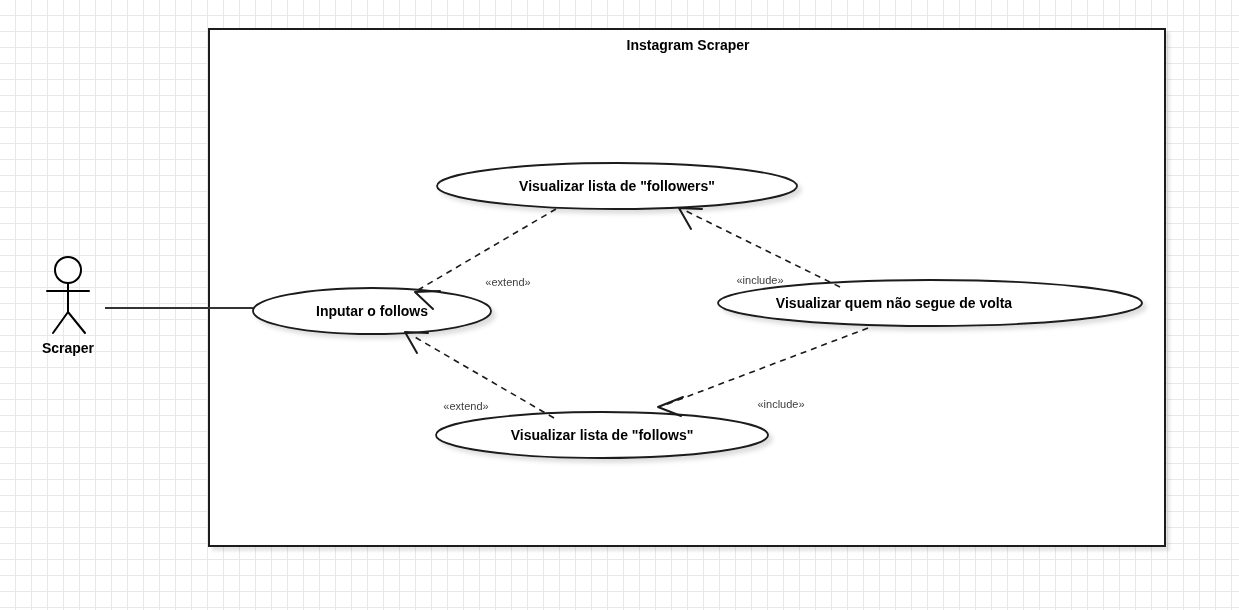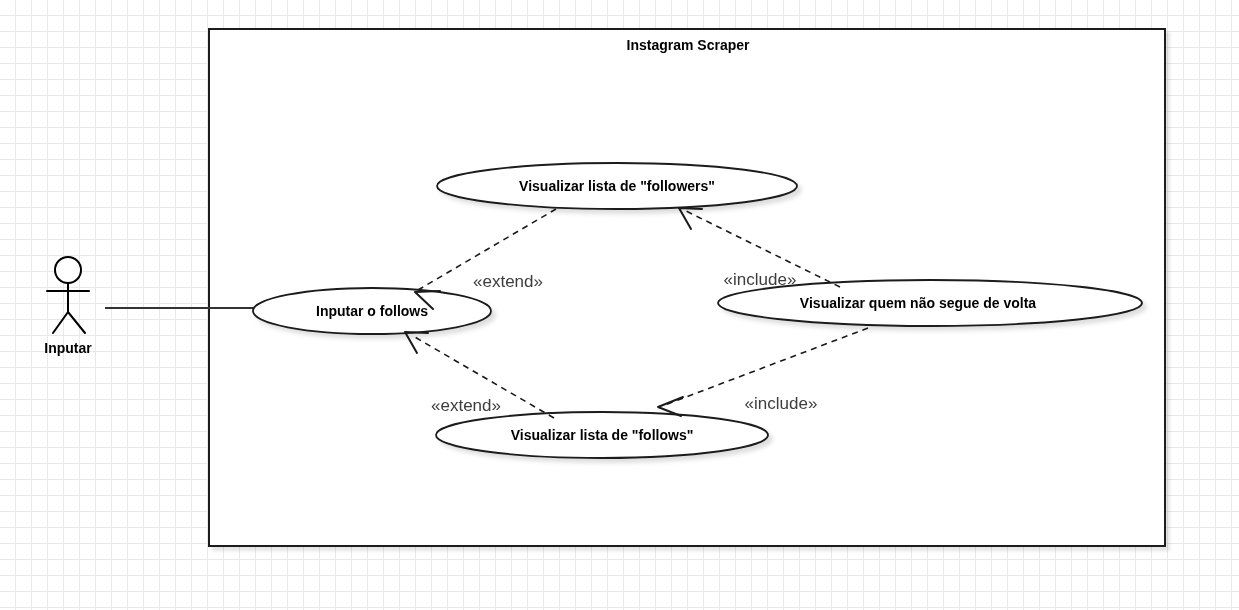--- a/index.html
+++ b/index.html
@@ -35,21 +35,21 @@
     color: #000000;
     text-align: center;
     white-space: nowrap;
     transform: translate(-50%, -50%);
     pointer-events: none;
   }
   .stereotype-label {
     position: absolute;
     font-family: "Liberation Sans", sans-serif;
     font-weight: normal;
-    font-size: 17px;
+    font-size: 11px;
     color: #3d3d3d;
     text-align: center;
     white-space: nowrap;
     transform: translate(-50%, -50%);
   }
   .system-title {
     position: absolute;
     font-family: "Liberation Sans", sans-serif;
     font-weight: bold;
     font-size: 14px;
@@ -128,27 +128,27 @@
      follows --&gt;
     <g>
       <line x1="868" y1="328" x2="665" y2="405" stroke="#1a1a1a" stroke-width="1.6" stroke-dasharray="6,5"></line>
       <path d="M 683 397 L 658 407 L 681 416" fill="none" stroke="#1a1a1a" stroke-width="2" stroke-linecap="round" stroke-linejoin="round"></path>
     </g>
 
   </svg>
 
   <div class="system-title" style="left:688px; top:45px;">Instagram Scraper</div>
 
-  <div class="actor-name" style="left:68px; top:348px;">Inputar</div>
+  <div class="actor-name" style="left:68px; top:348px;">Scraper</div>
 
   <div class="node-label" style="left:617px; top:186px;">Visualizar lista de "followers"</div>
 
   <div class="node-label" style="left:372px; top:311px;">Inputar o follows</div>
 
-  <div class="node-label" style="left:918px; top:303px;">Visualizar quem não segue de volta</div>
+  <div class="node-label" style="left:894px; top:303px;">Visualizar quem não segue de volta</div>
 
   <div class="node-label" style="left:602px; top:435px;">Visualizar lista de "follows"</div>
 
   <div class="stereotype-label" style="left:508px; top:282px;">«extend»</div>
 
   <div class="stereotype-label" style="left:760px; top:280px;">«include»</div>
 
   <div class="stereotype-label" style="left:466px; top:406px;">«extend»</div>
 
   <div class="stereotype-label" style="left:781px; top:404px;">«include»</div>

